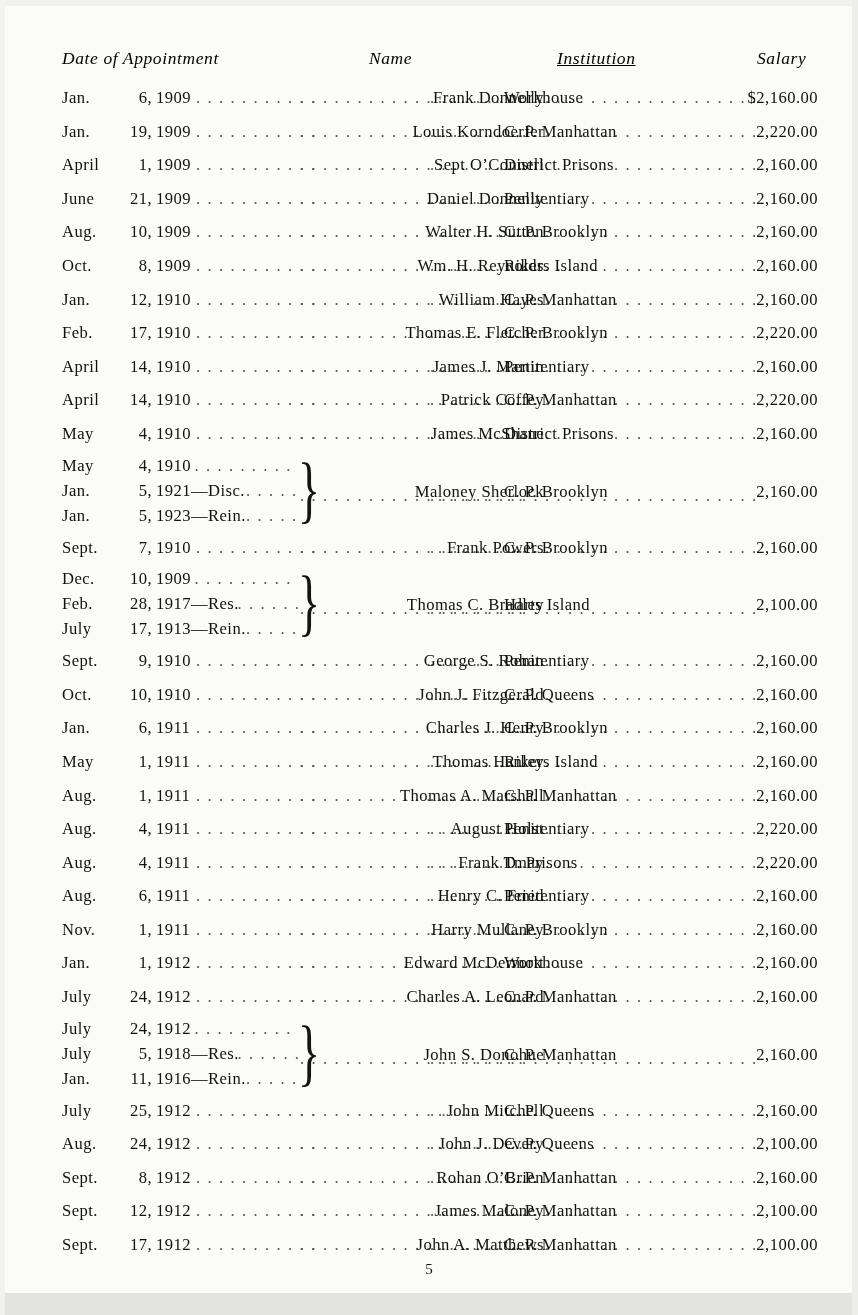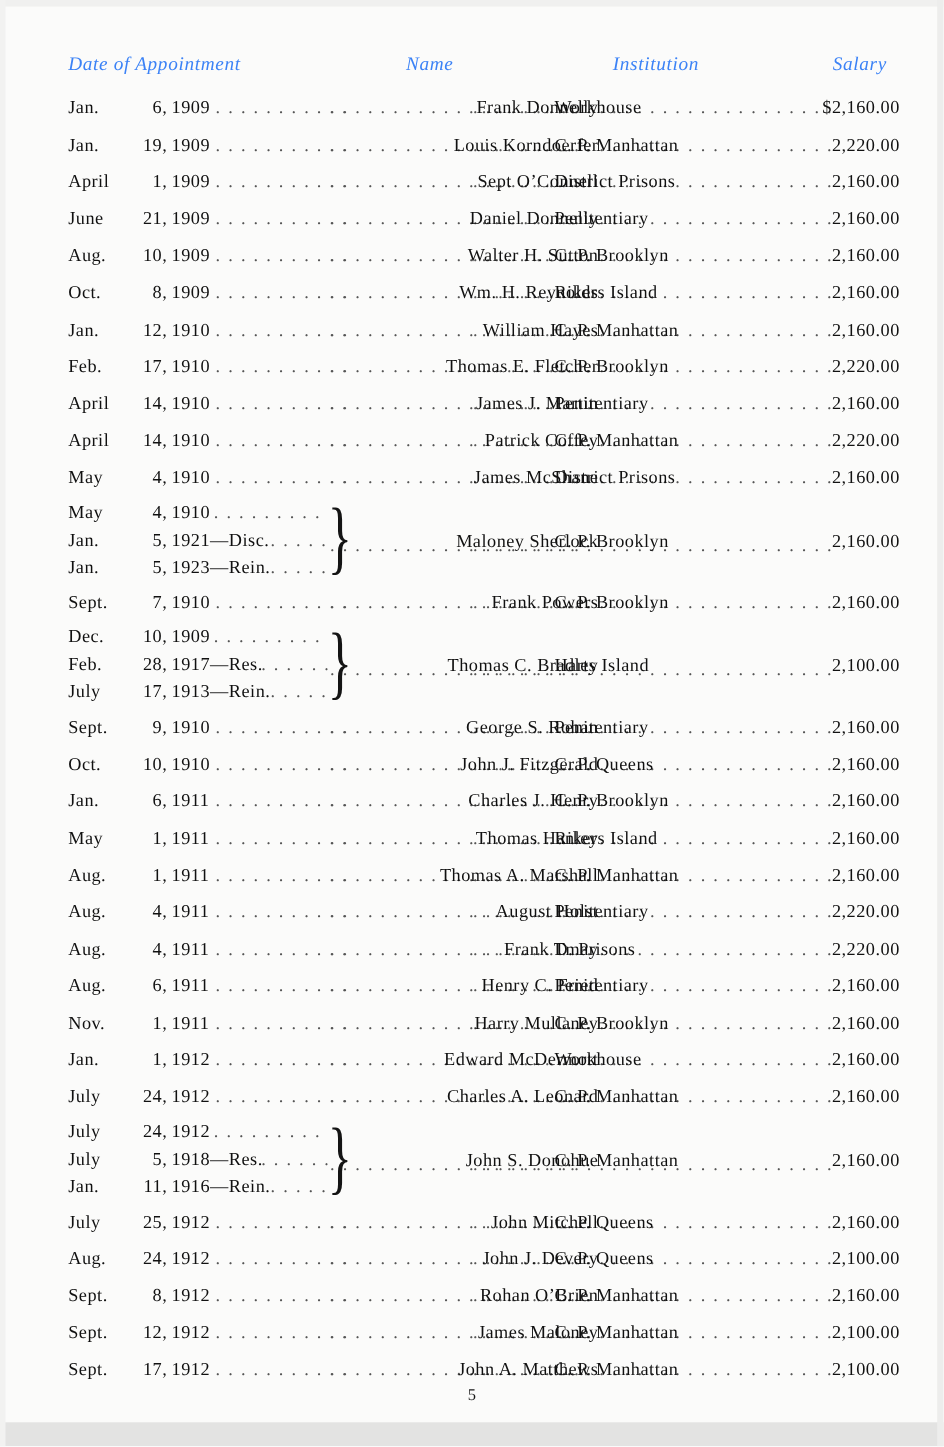--- a/index.html
+++ b/index.html
@@ -55,25 +55,25 @@
     top: 48px;
     width: 858px;
     height: 26px;
   }
   .thead .h {
     position: absolute;
     font-style: italic;
     font-size: 17.5px;
     letter-spacing: 0.6px;
     white-space: nowrap;
-    color: #3b82f6;
+    color: #000000;
   }
   .h-date { left: 62px; top: 0; }
   .h-name { left: 369px; top: 0; }
-  .h-inst { left: 557px; top: 0; }
+  .h-inst { left: 557px; top: 0; text-decoration: underline; }
   .h-sal  { left: 757px; top: 0; }
 
   
   .rows {
     position: absolute;
     left: 0;
     top: 84px;
     width: 858px;
   }
 

